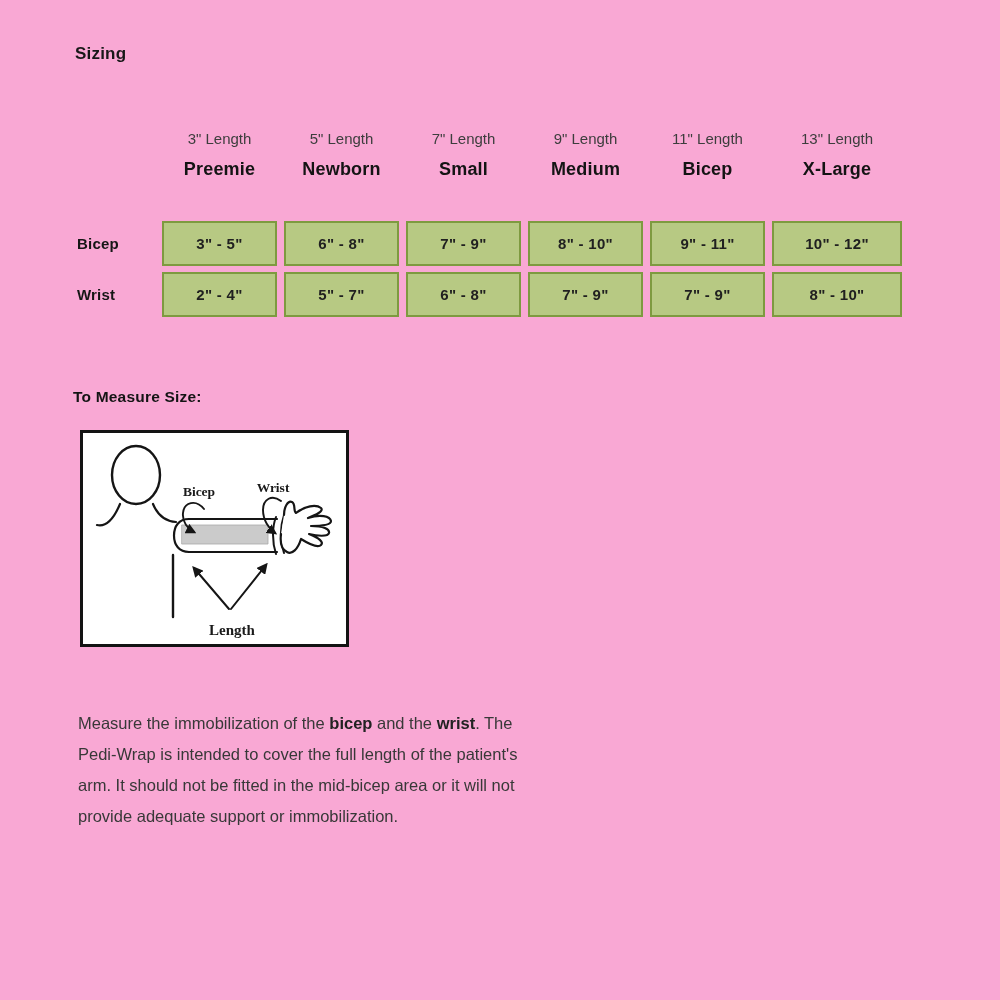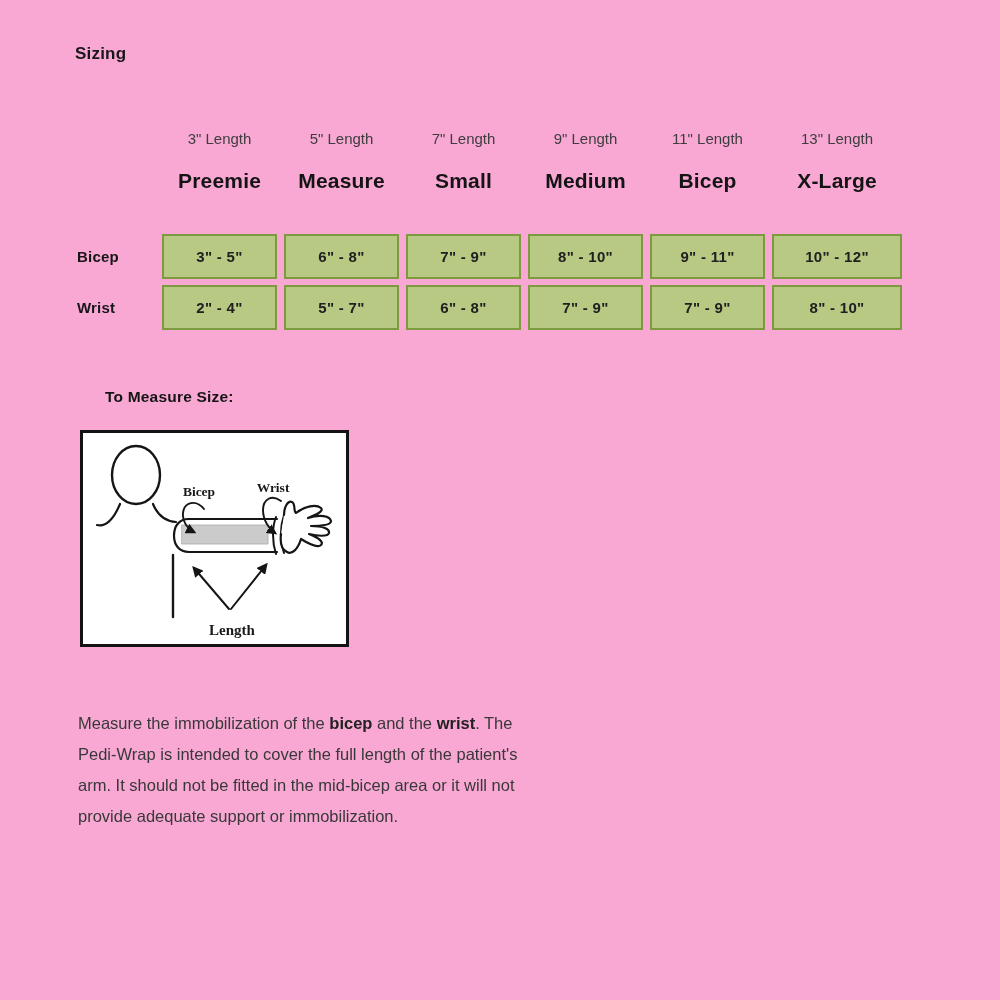--- a/index.html
+++ b/index.html
@@ -14,37 +14,37 @@
   }
   
   .size-table{position:absolute;left:60px;top:130px;}
   .tgrid{
     display:grid;
     grid-template-columns:95px 115px 115px 115px 115px 115px 130px;
     column-gap:7px;align-items:center;
   }
   .col-head{text-align:center;}
   .col-head .len{font-size:15px;font-weight:400;color:#3d3d3d;}
-  .col-head .size{font-size:21px;font-weight:700;color:#141414;margin-top:22px;letter-spacing:.2px;}
+  .col-head .size{font-size:18px;font-weight:700;color:#141414;margin-top:12px;letter-spacing:.2px;}
   .cells{margin-top:41px;}
   .cells + .cells{margin-top:6px;}
   .row-label{
     font-size:15px;font-weight:700;color:#161616;padding-left:17px;letter-spacing:.2px;
   }
   .cell{
     height:41px;
     background:var(--cell-fill,#b7c983);
     border:2px solid var(--cell-border,#7e9a40);
     display:flex;align-items:center;justify-content:center;
     font-size:15px;font-weight:700;color:#202020;letter-spacing:.3px;
   }
   
   .measure-heading{
     position:absolute;left:73px;top:388px;
-    font-size:15.5px;font-weight:700;color:#141414;letter-spacing:.2px;margin-left:32px;
+    font-size:15.5px;font-weight:700;color:#141414;letter-spacing:.2px;
   }
   .diagram-box{
     position:absolute;left:80px;top:430px;width:263px;height:211px;
     border:3px solid #131313;background:#ffffff;box-sizing:content-box;
   }
   .diagram-box svg{display:block;}
   .diag-label{font-family:"Liberation Serif",serif;font-weight:700;fill:#1a1a1a;}
   
   .body-copy{
     position:absolute;left:78px;top:708px;width:462px;
@@ -62,21 +62,21 @@
 
   <div class="size-table">
     <div class="tgrid">
       <div></div>
       <div class="col-head">
         <div class="len">3" Length</div>
         <div class="size">Preemie</div>
       </div>
       <div class="col-head">
         <div class="len">5" Length</div>
-        <div class="size">Measure</div>
+        <div class="size">Newborn</div>
       </div>
       <div class="col-head">
         <div class="len">7" Length</div>
         <div class="size">Small</div>
       </div>
       <div class="col-head">
         <div class="len">9" Length</div>
         <div class="size">Medium</div>
       </div>
       <div class="col-head">

